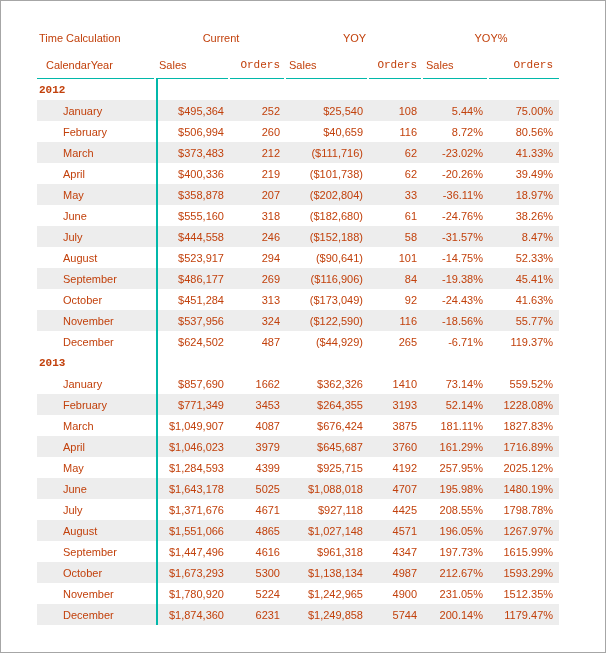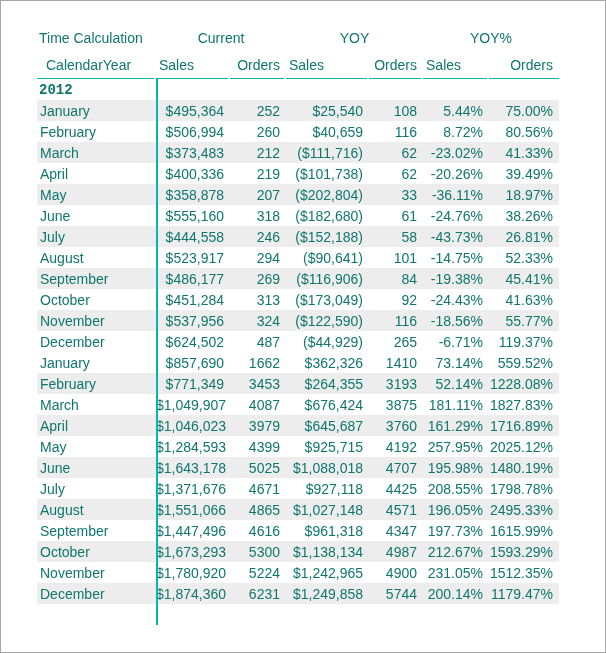--- a/index.html
+++ b/index.html
@@ -12,40 +12,40 @@
     background: #ffffff;
     overflow: hidden;
     font-family: "Liberation Sans", "DejaVu Sans", sans-serif;
     color: #252423;
   }
   .table-wrap { position: absolute; left: 36px; top: 24px; width: 522px; }
   table.matrix {
     border-collapse: collapse;
     table-layout: fixed;
     width: 522px;
-    font-size: 14px;
-    color: #0f766e;
+    font-size: 11px;
+    color: #c2410c;
   }
   tr.h1 { height: 26px; }
   tr.h2 { height: 28px; }
   thead th { font-weight: 400; padding: 0; white-space: nowrap; vertical-align: middle; }
   th.corner1 { text-align: left; padding-left: 2px; }
   th.corner2 { text-align: left; padding-left: 9px; }
   th.grp { text-align: center; }
   tr.h2 th { position: relative; margin-top: 10px; }
   tr.h2 th::after {
     content: ""; position: absolute; left: 0; right: 2px; bottom: 0;
     height: 1px; background: #01B8AA;
   }
   tr.h2 th:last-child::after { right: 0; }
   th.sub-sales { text-align: left; padding-left: 3px; }
-  th.sub-orders { text-align: right; padding-right: 6px; }
+  th.sub-orders { text-align: right; padding-right: 6px; font-family: Liberation Mono, monospace; }
   tbody td { height: 21px; padding: 0; white-space: nowrap; }
   tbody tr.striped { background: #EDEDED; }
-  td.rowlabel { text-align: left; padding-left: 3px; }
+  td.rowlabel { text-align: left; padding-left: 26px; }
   tr.year td.rowlabel { font-weight: 700; padding-left: 2px; font-family: Liberation Mono, monospace; }
   td.val { text-align: right; padding-right: 6px; }
   .vline {
     position: absolute; left: 119px; top: 54px;
     width: 1.5px; height: 546px; background: #01B8AA;
   }
 </style>
 </head>
 <body>
 
@@ -141,22 +141,22 @@
             <td class="val">61</td>
             <td class="val">-24.76%</td>
             <td class="val">38.26%</td>
           </tr>
           <tr class="striped">
             <td class="rowlabel">July</td>
             <td class="val">$444,558</td>
             <td class="val">246</td>
             <td class="val">($152,188)</td>
             <td class="val">58</td>
-            <td class="val">-43.73%</td>
-            <td class="val">26.81%</td>
+            <td class="val">-31.57%</td>
+            <td class="val">8.47%</td>
           </tr>
           <tr>
             <td class="rowlabel">August</td>
             <td class="val">$523,917</td>
             <td class="val">294</td>
             <td class="val">($90,641)</td>
             <td class="val">101</td>
             <td class="val">-14.75%</td>
             <td class="val">52.33%</td>
           </tr>
@@ -189,20 +189,29 @@
           </tr>
           <tr>
             <td class="rowlabel">December</td>
             <td class="val">$624,502</td>
             <td class="val">487</td>
             <td class="val">($44,929)</td>
             <td class="val">265</td>
             <td class="val">-6.71%</td>
             <td class="val">119.37%</td>
           </tr>
+          <tr class="year">
+            <td class="rowlabel">2013</td>
+            <td class="val"></td>
+            <td class="val"></td>
+            <td class="val"></td>
+            <td class="val"></td>
+            <td class="val"></td>
+            <td class="val"></td>
+          </tr>
           <tr>
             <td class="rowlabel">January</td>
             <td class="val">$857,690</td>
             <td class="val">1662</td>
             <td class="val">$362,326</td>
             <td class="val">1410</td>
             <td class="val">73.14%</td>
             <td class="val">559.52%</td>
           </tr>
           <tr class="striped">
@@ -259,21 +268,21 @@
             <td class="val">208.55%</td>
             <td class="val">1798.78%</td>
           </tr>
           <tr class="striped">
             <td class="rowlabel">August</td>
             <td class="val">$1,551,066</td>
             <td class="val">4865</td>
             <td class="val">$1,027,148</td>
             <td class="val">4571</td>
             <td class="val">196.05%</td>
-            <td class="val">2495.33%</td>
+            <td class="val">1267.97%</td>
           </tr>
           <tr>
             <td class="rowlabel">September</td>
             <td class="val">$1,447,496</td>
             <td class="val">4616</td>
             <td class="val">$961,318</td>
             <td class="val">4347</td>
             <td class="val">197.73%</td>
             <td class="val">1615.99%</td>
           </tr>

